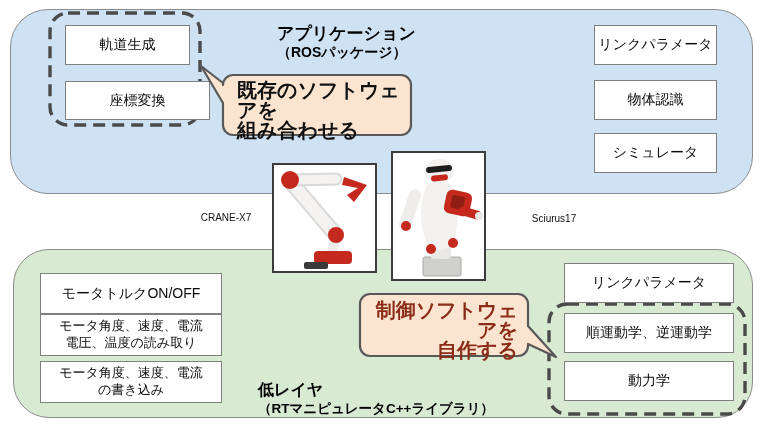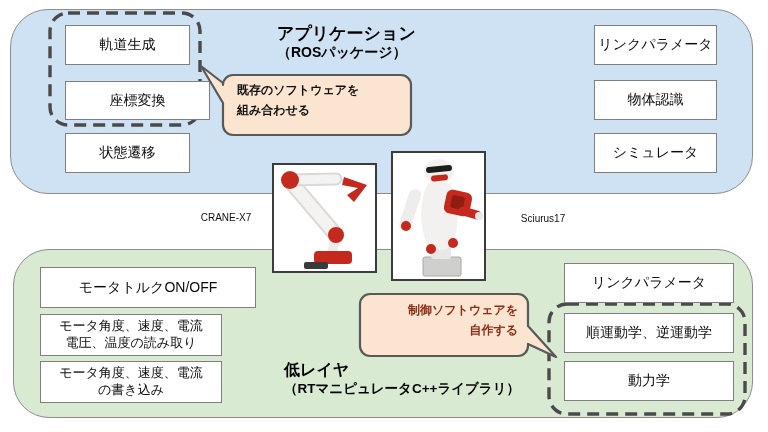--- a/index.html
+++ b/index.html
@@ -22,21 +22,21 @@
     display:flex; flex-direction:column; align-items:center; justify-content:center;
     font-size:14px; color:#0a0a0a; text-align:center; line-height:1.28; z-index:3;
     box-sizing:border-box;
   }
   .box.small { font-size:13px; }
 
   svg.dash { position:absolute; z-index:2; overflow:visible; }
   svg.bubble { position:absolute; z-index:4; overflow:visible; }
 
   .callout-text {
-    position:absolute; z-index:5; font-weight:bold; font-size:12px; line-height:20px; color:#111;
+    position:absolute; z-index:5; font-weight:bold; font-size:20px; line-height:20px; color:#111;
   }
   .callout-text.right { text-align:right; }
   .callout-text.redish { color:#8a2c17; }
 
   .robot-frame {
     position:absolute; background:#ffffff; border:2px solid #3c3c3c; z-index:6;
     display:flex; align-items:center; justify-content:center; box-sizing:border-box;
   }
   .robot-label { position:absolute; z-index:6; font-size:10px; color:#111; text-align:center; }
 </style>
@@ -54,23 +54,20 @@
 
   <svg class="dash" style="left:48px; top:11px;" width="154" height="116">
     <rect x="2" y="2" width="150" height="112" rx="18" fill="none" stroke="#4a4a4a" stroke-width="3.4" stroke-dasharray="12 7"></rect>
   </svg>
 
   <div class="box" style="left:65px; top:25px;  width:125px; height:40px;">
     <span>軌道生成</span>
   </div>
   <div class="box" style="left:65px; top:81px;  width:145px; height:39px;">
     <span>座標変換</span>
-  </div>
-  <div class="box" style="left:65px; top:133px; width:125px; height:40px;">
-    <span>状態遷移</span>
   </div>
 
   <div class="box" style="left:594px; top:25px;  width:123px; height:40px;">
     <span>リンクパラメータ</span>
   </div>
   <div class="box" style="left:594px; top:80px;  width:123px; height:40px;">
     <span>物体認識</span>
   </div>
   <div class="box" style="left:594px; top:133px; width:123px; height:40px;">
     <span>シミュレータ</span>
@@ -112,30 +109,30 @@
       <circle cx="60" cy="90" r="5" fill="#c5281c"></circle>
       <ellipse cx="46" cy="18" rx="15" ry="12" fill="#f2f1ef"></ellipse>
       <rect x="33" y="13" width="26" height="6" rx="3" fill="#1c1c1c" transform="rotate(-6 46 16)"></rect>
       <rect x="38" y="22" width="17" height="6" rx="3" fill="#c5281c" transform="rotate(-6 46 25)"></rect>
       <rect x="52" y="38" width="26" height="24" rx="6" fill="#c5281c" transform="rotate(12 65 50)"></rect>
       <rect x="58" y="43" width="13" height="13" rx="2" fill="#8f1d13" transform="rotate(12 65 50)"></rect>
       <line x1="70" y1="58" x2="84" y2="62" stroke="#c5281c" stroke-width="9" stroke-linecap="round"></line>
       <circle cx="86" cy="63" r="4" fill="#e9e8e6"></circle>
     </svg>
   </div>
-  <div class="robot-label" style="left:493px; top:213px; width:100px;text-align:center;">Sciurus17</div>
+  <div class="robot-label" style="left:504px; top:213px; width:100px;text-align:center;">Sciurus17</div>
 
   <div class="region low"></div>
 
-  <div class="titleblock low" style="left:258px; top:360px; width:240px;margin-left:26px;">
+  <div class="titleblock low" style="left:258px; top:380px; width:240px;">
     <span class="t1">低レイヤ</span>
     <span class="t2">（RTマニピュレータC++ライブラリ）</span>
   </div>
 
-  <div class="box" style="left:40px; top:267px; width:216px; height:41px;justify-content:center;">
+  <div class="box" style="left:40px; top:273px; width:182px; height:41px;justify-content:center;">
     <span>モータトルクON/OFF</span>
   </div>
   <div class="box small" style="left:40px; top:314px; width:182px; height:42px;">
     <span>モータ角度、速度、電流</span>
     <span>電圧、温度の読み取り</span>
   </div>
   <div class="box small" style="left:40px; top:361px; width:182px; height:42px;">
     <span>モータ角度、速度、電流</span>
     <span>の書き込み</span>
   </div>

